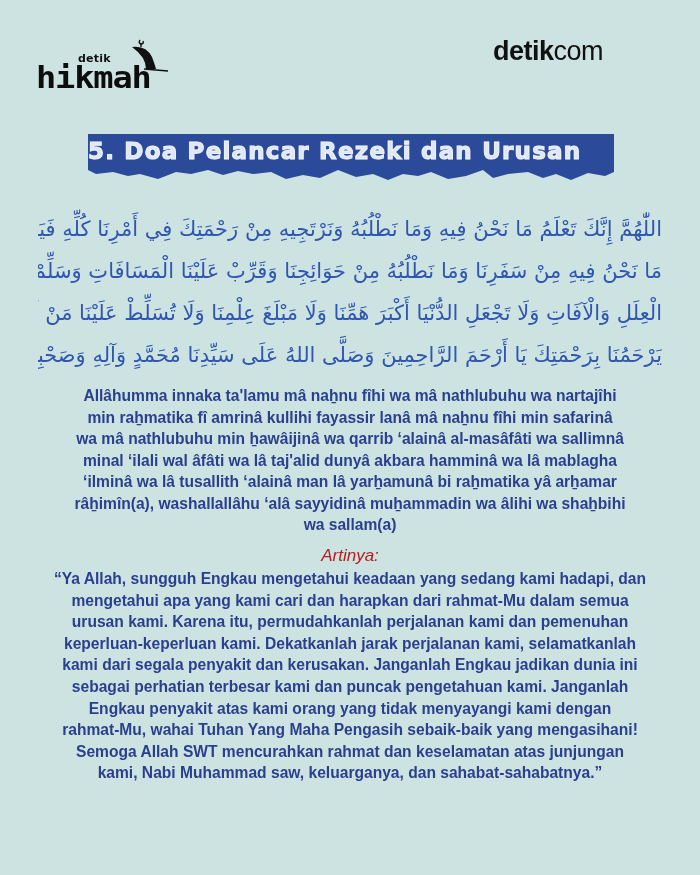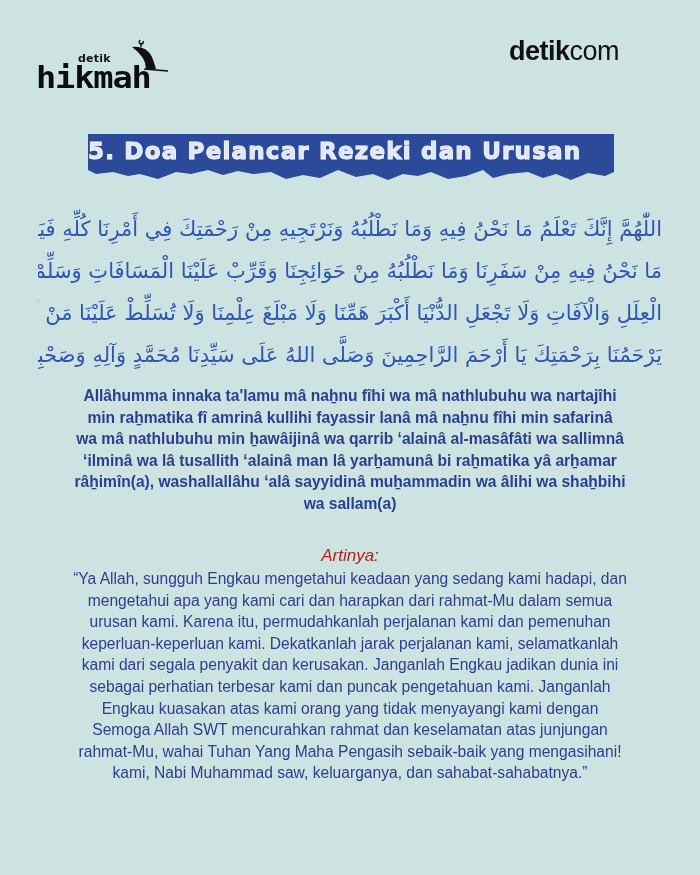--- a/index.html
+++ b/index.html
@@ -46,21 +46,20 @@
       top: 0px;
     }
     .logo-detikcom {
       position: absolute;
       left: 493px;
       top: 36px;
       font-family: "Liberation Sans", sans-serif;
       font-size: 27px;
       color: #111;
       letter-spacing: -0.5px;
-      margin-left: 16px;
     }
     .logo-detikcom .b { font-weight: bold; }
     .logo-detikcom .n { font-weight: normal; }
 
     
     .banner {
       position: absolute;
       left: 88px;
       top: 134px;
       width: 526px;
@@ -122,21 +121,21 @@
       color: #b91c1c;
     }
 
     .translation {
       position: absolute;
       left: 30px;
       top: 568px;
       width: 640px;
       text-align: center;
       font-family: "Liberation Sans", sans-serif;
-      font-weight: normal;
+      font-weight: bold;
       font-size: 15.6px;
       line-height: 21.6px;
       color: #2a3f8e;
     }
   </style>
 </head>
 <body>
 
 <div class="logo-hikmah">
   <svg class="dome" width="40" height="34" viewBox="0 0 40 34">
@@ -164,31 +163,32 @@
   <div>اللّٰهُمَّ إِنَّكَ تَعْلَمُ مَا نَحْنُ فِيهِ وَمَا نَطْلُبُهُ وَنَرْتَجِيهِ مِنْ رَحْمَتِكَ فِي أَمْرِنَا كُلِّهِ فَيَسِّرْ لَنَا</div>
   <div>مَا نَحْنُ فِيهِ مِنْ سَفَرِنَا وَمَا نَطْلُبُهُ مِنْ حَوَائِجِنَا وَقَرِّبْ عَلَيْنَا الْمَسَافَاتِ وَسَلِّمْنَا مِنَ</div>
   <div>الْعِلَلِ وَالْآفَاتِ وَلَا تَجْعَلِ الدُّنْيَا أَكْبَرَ هَمِّنَا وَلَا مَبْلَغَ عِلْمِنَا وَلَا تُسَلِّطْ عَلَيْنَا مَنْ لَا</div>
   <div>يَرْحَمُنَا بِرَحْمَتِكَ يَا أَرْحَمَ الرَّاحِمِينَ وَصَلَّى اللهُ عَلَى سَيِّدِنَا مُحَمَّدٍ وَآلِهِ وَصَحْبِهِ وَسَلَّمَ</div>
 </div>
 
 <div class="latin">
   <div>Allâhumma innaka ta'lamu mâ naẖnu fîhi wa mâ nathlubuhu wa nartajîhi</div>
   <div>min raẖmatika fî amrinâ kullihi fayassir lanâ mâ naẖnu fîhi min safarinâ</div>
   <div>wa mâ nathlubuhu min ẖawâijinâ wa qarrib ‘alainâ al-masâfâti wa sallimnâ</div>
+  <div>minal ‘ilali wal âfâti wa lâ taj'alid dunyâ akbara hamminâ wa lâ mablagha</div>
   <div>‘ilminâ wa lâ tusallith ‘alainâ man lâ yarẖamunâ bi raẖmatika yâ arẖamar</div>
   <div>râẖimîn(a), washallallâhu ‘alâ sayyidinâ muẖammadin wa âlihi wa shaẖbihi</div>
   <div>wa sallam(a)</div>
 </div>
 
 <div class="artinya-label">Artinya:</div>
 
 <div class="translation">
   <div>“Ya Allah, sungguh Engkau mengetahui keadaan yang sedang kami hadapi, dan</div>
   <div>mengetahui apa yang kami cari dan harapkan dari rahmat-Mu dalam semua</div>
   <div>urusan kami. Karena itu, permudahkanlah perjalanan kami dan pemenuhan</div>
   <div>keperluan-keperluan kami. Dekatkanlah jarak perjalanan kami, selamatkanlah</div>
   <div>kami dari segala penyakit dan kerusakan. Janganlah Engkau jadikan dunia ini</div>
   <div>sebagai perhatian terbesar kami dan puncak pengetahuan kami. Janganlah</div>
-  <div>Engkau kuasakan atas kami orang yang tidak menyayangi kami dengan</div>
+  <div>Engkau penyakit atas kami orang yang tidak menyayangi kami dengan</div>
+  <div>rahmat-Mu, wahai Tuhan Yang Maha Pengasih sebaik-baik yang mengasihani!</div>
   <div>Semoga Allah SWT mencurahkan rahmat dan keselamatan atas junjungan</div>
-  <div>rahmat-Mu, wahai Tuhan Yang Maha Pengasih sebaik-baik yang mengasihani!</div>
   <div>kami, Nabi Muhammad saw, keluarganya, dan sahabat-sahabatnya.”</div>
 </div>
 
 </body></html>

